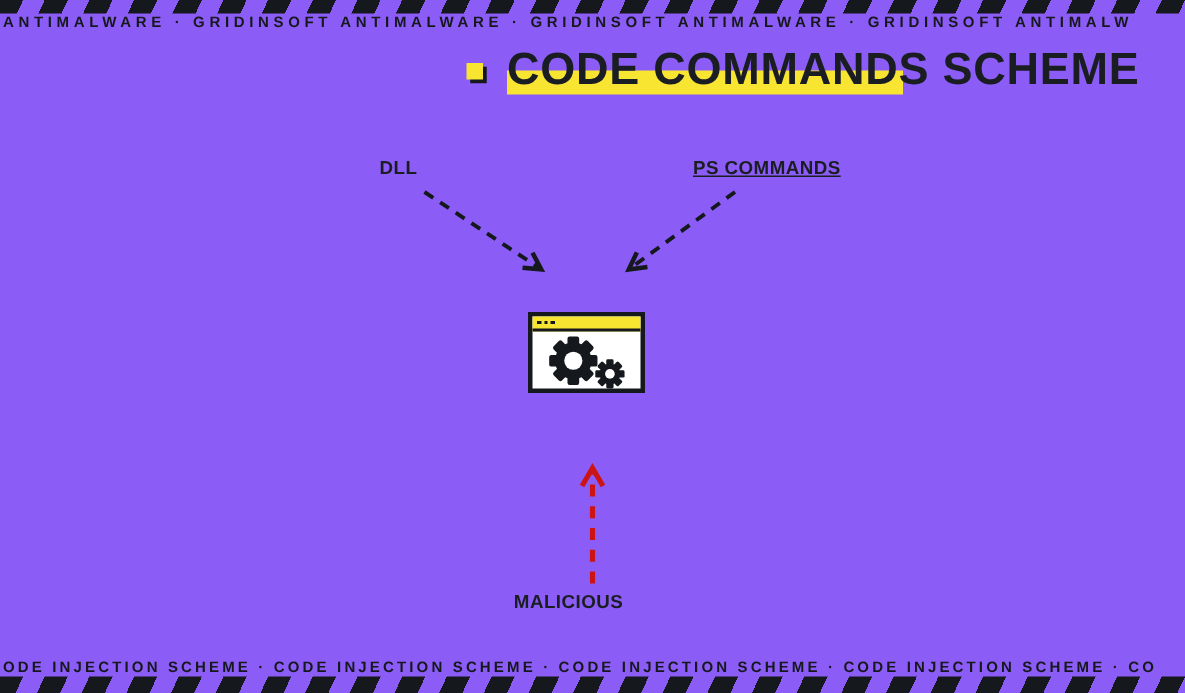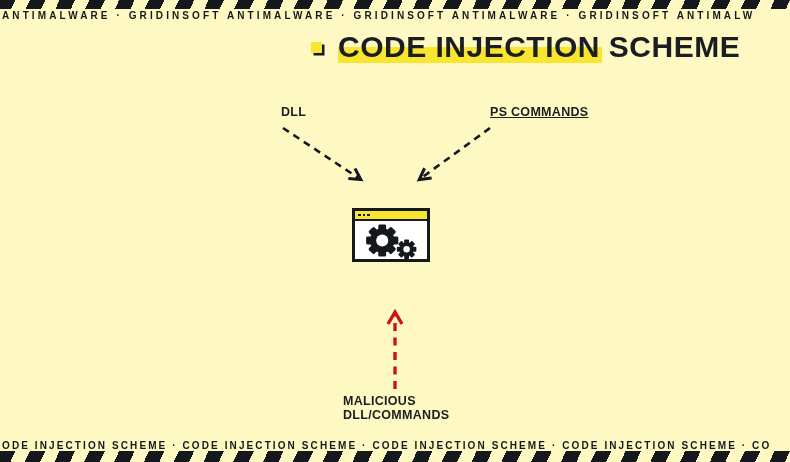--- a/index.html
+++ b/index.html
@@ -1,19 +1,19 @@
 <!DOCTYPE html>
 <html><head>
 <meta charset="utf-8">
 <style>
   html,body{margin:0;padding:0;}
   .page{
     position:relative;
     width:790px;height:462px;
-    background:#fef9c3;
+    background:#8b5cf6;
     overflow:hidden;
     font-family:"Liberation Sans", sans-serif;
     color:#1a1d21;
   }
   
   .stripes{
     position:absolute;left:0;width:100%;
     background:repeating-linear-gradient(115deg,#15181c 0 14px,transparent 14px 27px);
   }
   .stripes-top{top:0;height:9px;}
@@ -37,26 +37,26 @@
     width:264px;height:16px;background:#f7e531;
   }
   .page-title{
     position:absolute;left:338px;top:30px;
     font-size:30px;font-weight:bold;letter-spacing:.5px;
     color:#1a1d21;white-space:nowrap;
   }
   
   .lbl{
     position:absolute;font-size:12.5px;font-weight:bold;
-    letter-spacing:.3px;color:#1a1d21;white-space:nowrap;margin-left:28px;
+    letter-spacing:.3px;color:#1a1d21;white-space:nowrap;
   }
   .lbl-dll{left:253px;top:105px;}
   .lbl-ps{left:462px;top:105px;text-decoration:underline;}
   .lbl-app{left:322px;top:280px;width:140px;text-align:center;}
-  .lbl-malicious{left:315px;top:395px;width:160px;text-align:left;line-height:13.5px;}
+  .lbl-malicious{left:299px;top:395px;width:160px;text-align:center;line-height:13.5px;}
   
   .arrows{position:absolute;left:0;top:0;pointer-events:none;}
   
   .app-window{
     position:absolute;left:352px;top:208px;
     width:78px;height:54px;box-sizing:border-box;
     border:3px solid #15181c;background:#ffffff;
   }
   .app-titlebar{
     height:8px;background:#f7e531;
@@ -72,21 +72,21 @@
 </head>
 <body>
 
 <div class="page">
 
   <div class="stripes stripes-top"></div>
   <div class="banner-text banner-text-top">ANTIMALWARE · GRIDINSOFT ANTIMALWARE · GRIDINSOFT ANTIMALWARE · GRIDINSOFT ANTIMALW</div>
 
   <div class="title-bullet"></div>
   <div class="title-highlight"></div>
-  <div class="page-title">CODE INJECTION SCHEME</div>
+  <div class="page-title">CODE COMMANDS SCHEME</div>
 
   <div class="lbl lbl-dll">DLL</div>
   <div class="lbl lbl-ps">PS COMMANDS</div>
 
   <svg class="arrows" width="790" height="462" viewBox="0 0 790 462">
     <defs>
       <marker id="chevBlack" markerUnits="userSpaceOnUse" markerWidth="18" markerHeight="18" viewBox="0 0 18 18" refX="13" refY="9" orient="auto">
         <path d="M3 3 L14 9 L3 15" fill="none" stroke="#15181c" stroke-width="3"></path>
       </marker>
       <marker id="chevRed" markerUnits="userSpaceOnUse" markerWidth="20" markerHeight="20" viewBox="0 0 20 20" refX="14" refY="10" orient="auto">
@@ -124,19 +124,18 @@
           <circle cx="52" cy="29" r="7" fill="#15181c"></circle>
           <circle cx="52" cy="29" r="3.3" fill="#ffffff"></circle>
         </g>
       </svg>
     </div>
   </div>
 
 
   <div class="lbl lbl-malicious">
     <div>MALICIOUS</div>
-    <div>DLL/COMMANDS</div>
   </div>
 
   <div class="banner-text banner-text-bottom">ODE INJECTION SCHEME · CODE INJECTION SCHEME · CODE INJECTION SCHEME · CODE INJECTION SCHEME · CO</div>
   <div class="stripes stripes-bottom"></div>
 
 </div>
 
 </body></html>

